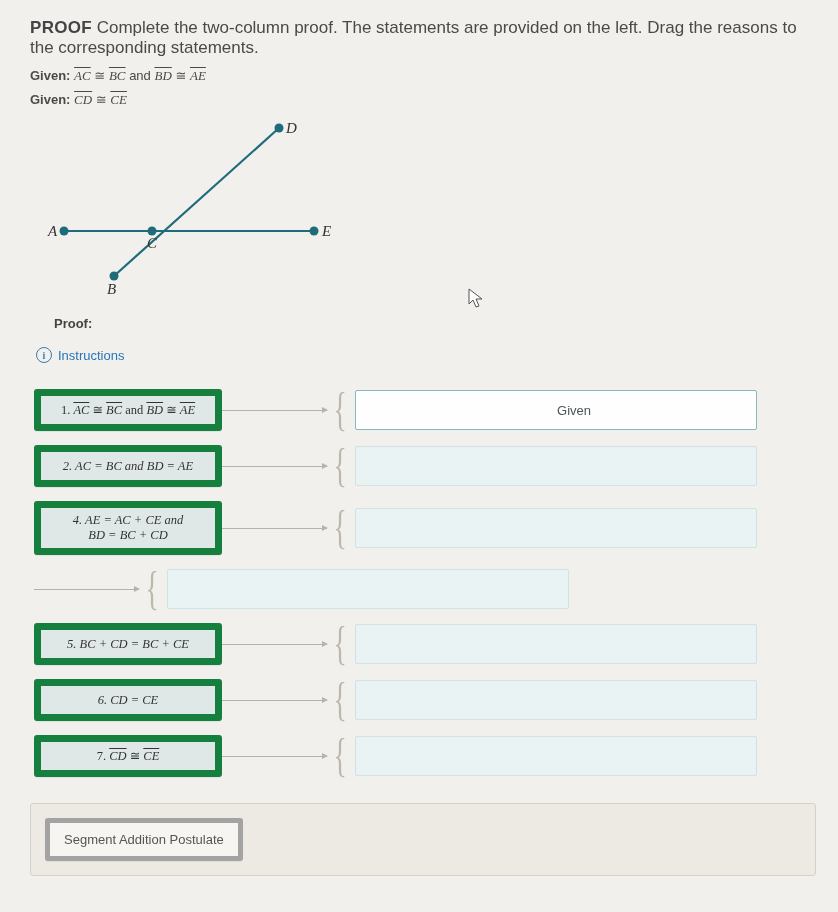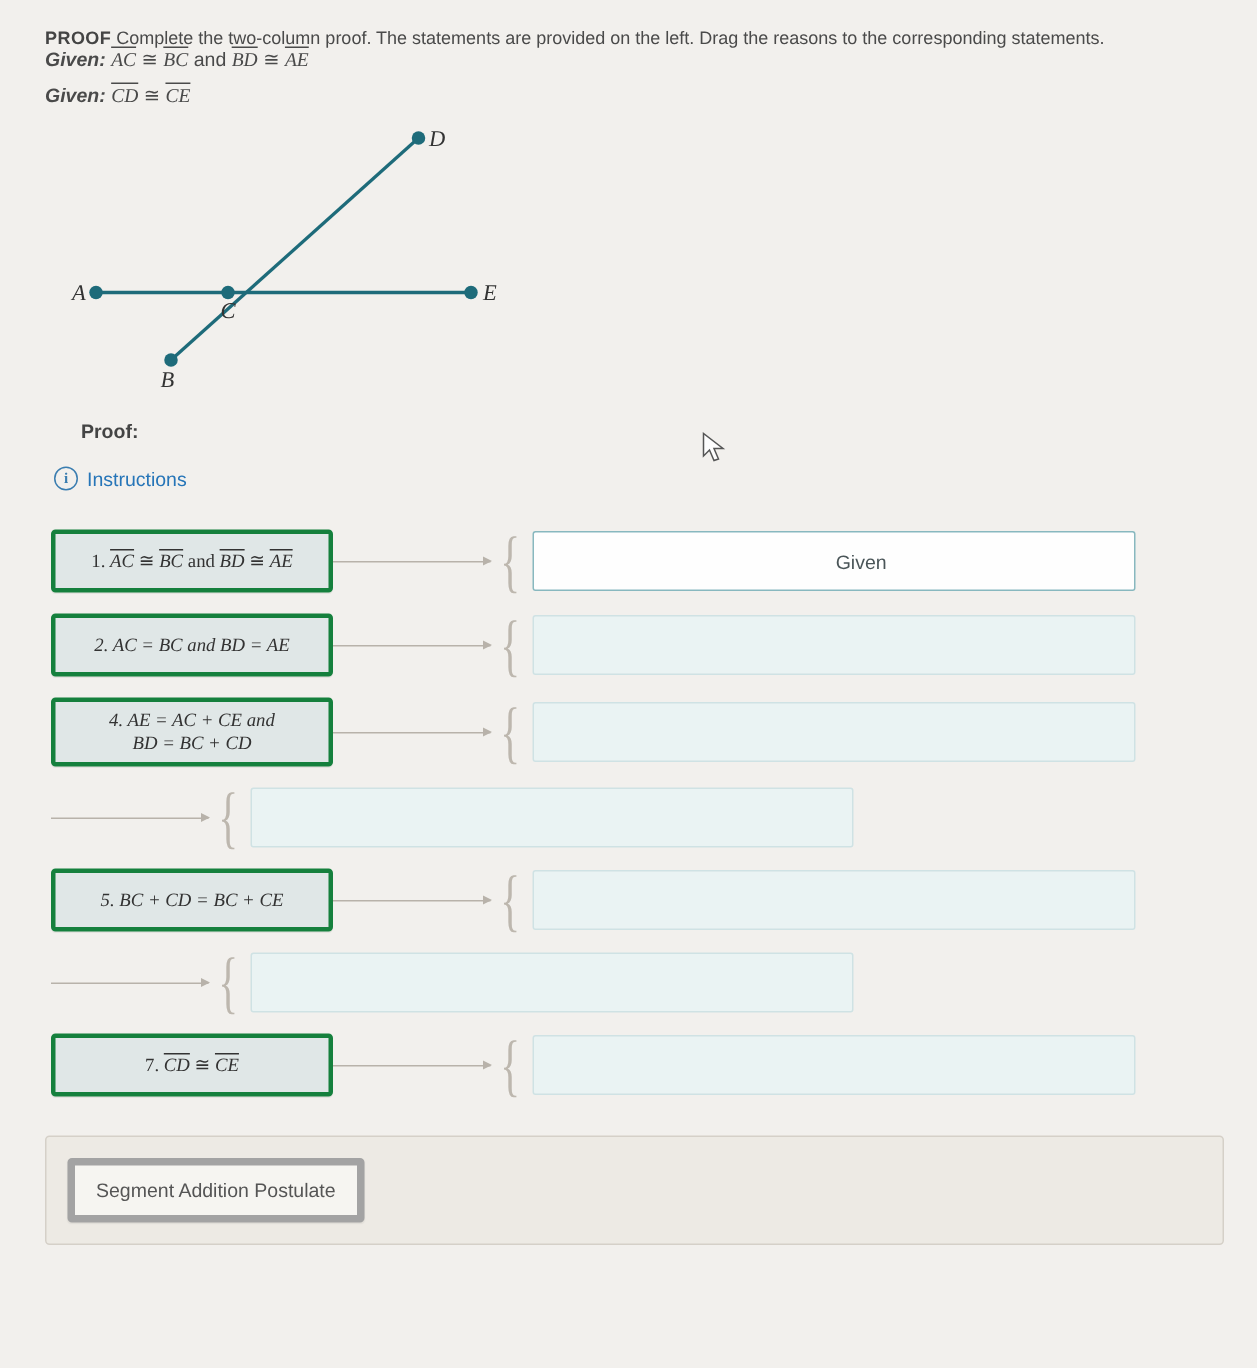--- a/index.html
+++ b/index.html
@@ -4,39 +4,39 @@
 <style>
   * { box-sizing: border-box; }
   body {
     margin: 0;
     padding: 18px 24px 30px 30px;
     font-family: Arial, Helvetica, sans-serif;
     background: #f2f0ed;
     color: #3a3a3a;
     width: 838px;
   }
-  .instr { font-size: 12px; color: #4a4a4a; }
+  .instr { font-size: 17px; color: #4a4a4a; margin-bottom: 10px; }
   .instr strong { font-weight: bold; color:#444; letter-spacing:0.3px; }
   .given-prove { font-size: 13px; color:#4a4a4a; margin-bottom: 8px; }
-  .given-prove b { font-weight: bold; font-style: italic; }
+  .given-prove b { font-weight: bold; }
   .overline { text-decoration: overline; font-style: italic; font-family: 'Times New Roman', serif; }
   .math-it { font-style: italic; font-family: 'Times New Roman', serif; }
   svg.diagram { display:block; margin: 6px 0 10px 4px; }
   .proof-label { font-weight:bold; font-size:13px; color:#444; margin-bottom:16px;padding-left:24px;}
   .instructions-link { font-size:13px; color:#2675b8; margin: 10px 0 26px 6px; display:flex; align-items:center; gap:6px; cursor:pointer; }
   .circ-i {
     display:inline-flex; width:16px; height:16px; border:1.5px solid #3a7db0; border-radius:50%;
     align-items:center; justify-content:center; font-size:10px; font-style:normal; color:#3a7db0;
     font-family: 'Times New Roman', serif; font-weight:bold;
   }
   .rows { display:flex; flex-direction:column; gap:14px; margin-left:4px; }
   .row { display:flex; align-items:center; gap:0; }
   .stmt {
     width: 188px; min-height:42px;
-    background:#e0e7e7; border:3px solid #15803d; border-radius:3px;
+    background:#e0e7e7; border:7px solid #15803d; border-radius:3px;
     display:flex; align-items:center; justify-content:center;
     text-align:center; font-size:12.5px; color:#333; padding:5px 6px;
     font-family:'Times New Roman', serif;
     box-shadow: 0 1px 0 rgba(0,0,0,0.05);
   }
   .connector {
     width: 105px; height: 1px; background:#b8b2aa; position:relative;
     flex-shrink:0;
   }
   .connector::after{
@@ -175,20 +175,23 @@
         <span class="math-it">5. BC + CD = BC + CE</span>
       </div>
     <div class="connector"></div>
     <div class="brace">{</div>
     <div class="dropzone">
         <span></span>
       </div>
   </div>
 
   <div class="row">
+    <div class="stmt">
+        <span class="math-it">6. CD = CE</span>
+      </div>
     <div class="connector"></div>
     <div class="brace">{</div>
     <div class="dropzone">
         <span></span>
       </div>
   </div>
 
   <div class="row">
     <div class="stmt">
       <span>

